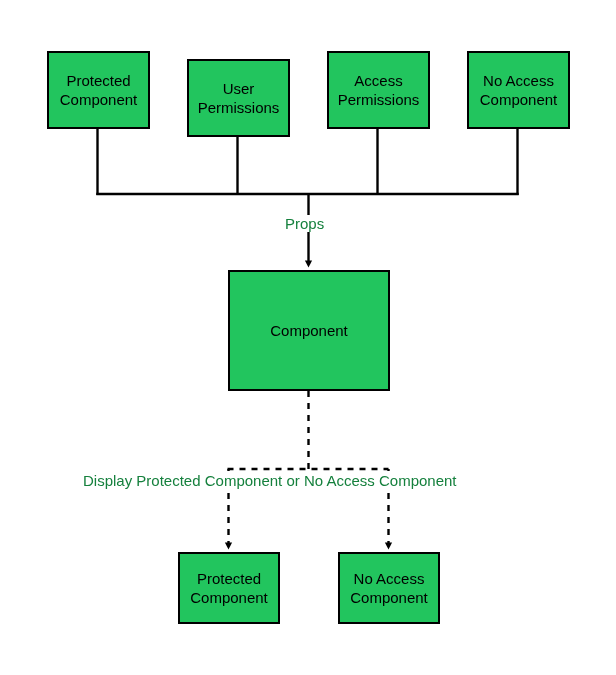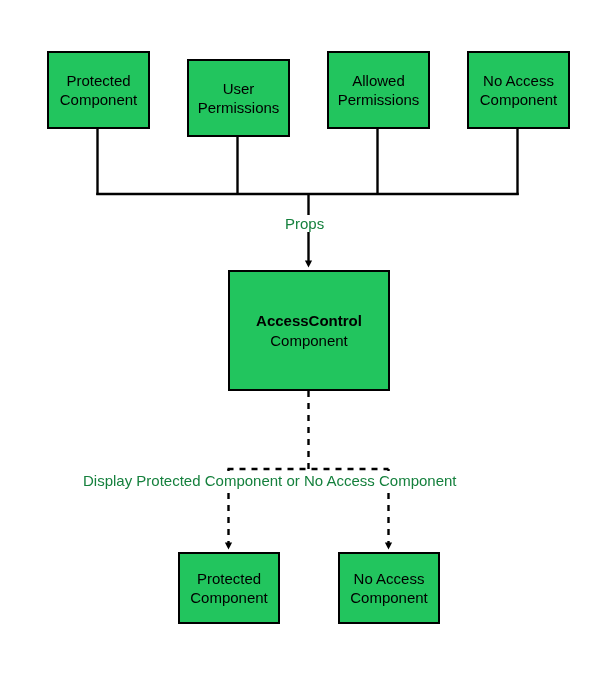--- a/index.html
+++ b/index.html
@@ -110,33 +110,32 @@
   <span class="node-line">Protected</span>
   <span class="node-line">Component</span>
 </div>
 
 <div class="node-box" id="box-user-permissions">
   <span class="node-line">User</span>
   <span class="node-line">Permissions</span>
 </div>
 
 <div class="node-box" id="box-allowed-permissions">
-  <span class="node-line">Allowed</span>
+  <span class="node-line">Access</span>
   <span class="node-line">Permissions</span>
 </div>
 
 <div class="node-box" id="box-no-access-component-top">
   <span class="node-line">No Access</span>
   <span class="node-line">Component</span>
 </div>
 
 <div class="edge-label" id="label-props">Props</div>
 
 <div class="node-box" id="box-access-control">
-  <span class="node-line bold">AccessControl</span>
   <span class="node-line">Component</span>
 </div>
 
 <div class="edge-label" id="label-display-branch">Display Protected Component or No Access Component</div>
 
 <div class="node-box" id="box-protected-component-bottom">
   <span class="node-line">Protected</span>
   <span class="node-line">Component</span>
 </div>
 

